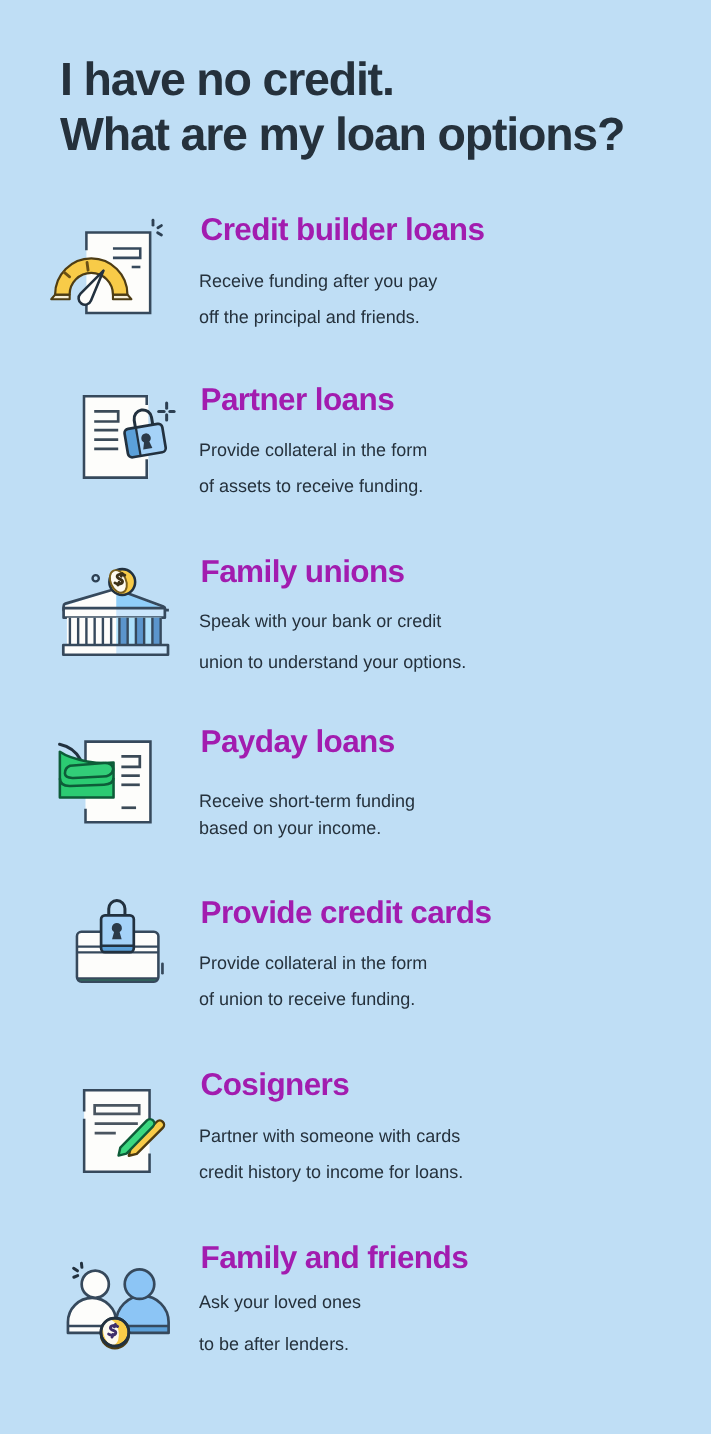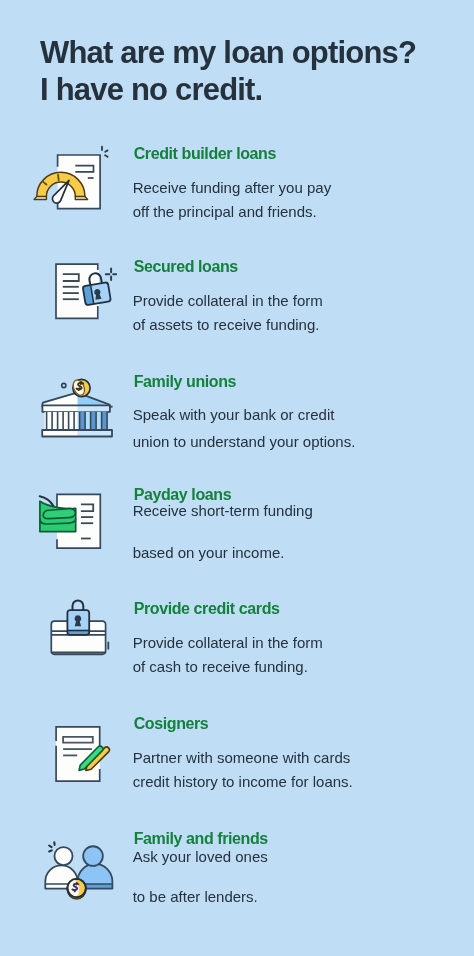--- a/index.html
+++ b/index.html
@@ -8,33 +8,33 @@
        -webkit-font-smoothing:antialiased;}
   .page{position:relative;width:474px;height:956px;overflow:hidden;background:#bfdef5;}
 
   .title{position:absolute;left:40px;top:33.7px;
          font-size:31px;font-weight:bold;color:#25313c;
          letter-spacing:-0.8px;line-height:37.4px;white-space:nowrap;}
 
   .item{position:absolute;left:0;width:474px;}
   .icon-wrap{position:absolute;left:30px;width:92px;height:92px;}
   .txt{position:absolute;left:133.7px;}
-  .h{font-size:16px;font-weight:bold;color:#15803d;letter-spacing:-0.4px;
+  .h{font-size:21px;font-weight:bold;color:#a21caf;letter-spacing:-0.4px;
      line-height:24px;white-space:nowrap;margin:0;}
-  .p{position:absolute;left:132.7px;font-size:15px;font-weight:normal;color:#25313c;
+  .p{position:absolute;left:132.7px;font-size:12px;font-weight:normal;color:#25313c;
      letter-spacing:0px;line-height:25.2px;white-space:nowrap;margin:0;}
 </style>
 </head>
 <body>
 
 <div class="page">
 
   <div class="title">
+    <div>I have no credit.</div>
     <div>What are my loan options?</div>
-    <div>I have no credit.</div>
   </div>
 
   <div class="item" style="top:142.0px">
     <div class="icon-wrap" style="top:-16px">
       <svg viewBox="0 0 92 92" width="92" height="92">
         <g fill="none" stroke="#2d4053" stroke-width="1.9" stroke-linecap="round">
           <path d="M72.0 20.8 v3.3"></path>
           <path d="M75.3 25.8 l2.3 -1.4"></path>
           <path d="M75.1 29.2 l2.5 1.5"></path>
         </g>
@@ -79,21 +79,21 @@
         <g transform="rotate(-9.5 66.75 54.65)">
           <path d="M61.8 46.2 v-6.1 a5.85 5.85 0 0 1 11.7 0 v6.1" fill="none" stroke="#22313f" stroke-width="2.0" stroke-linejoin="round"></path>
           <path d="M56.8 45.1 h19.9 a2.8 2.8 0 0 1 2.8 2.8 v13.6 a2.8 2.8 0 0 1 -2.8 2.8 h-19.9 a2.8 2.8 0 0 1 -2.8 -2.8 v-13.6 a2.8 2.8 0 0 1 2.8 -2.8 z" fill="#a5d2f8" stroke="none"></path>
           <path d="M56.8 45.1 h5.3 v19.2 h-5.3 a2.8 2.8 0 0 1 -2.8 -2.8 v-13.6 a2.8 2.8 0 0 1 2.8 -2.8 z" fill="#5ba0d9" stroke="none"></path>
           <path d="M56.8 45.1 h19.9 a2.8 2.8 0 0 1 2.8 2.8 v13.6 a2.8 2.8 0 0 1 -2.8 2.8 h-19.9 a2.8 2.8 0 0 1 -2.8 -2.8 v-13.6 a2.8 2.8 0 0 1 2.8 -2.8 z" fill="none" stroke="#22313f" stroke-width="1.8"></path>
           <path d="M62.1 45.1 v19.2" fill="none" stroke="#22313f" stroke-width="1.5"></path>
           <path d="M67.6 50.0 a3.2 3.2 0 0 1 1.8 5.8 l1.3 4.6 h-6.2 l1.3 -4.6 a3.2 3.2 0 0 1 1.8 -5.8 z" fill="#2b3a49"></path>
         </g>
       </svg>
     </div>
-    <div class="txt h">Secured loans</div>
+    <div class="txt h">Partner loans</div>
     <div class="p" style="top:32.6px">Provide collateral in the form</div>
     <div class="p" style="top:57.1px">of assets to receive funding.</div>
   </div>
 
   <div class="item" style="top:369.6px">
     <div class="icon-wrap" style="top:-16.3px">
       <svg viewBox="0 0 92 92" width="92" height="92">
         <defs>
           <clipPath id="bankRight">
               <rect x="47.5" y="28" width="45" height="60"></rect>
@@ -166,21 +166,21 @@
           <path d="M50.9 57.2 h12.3"></path>
           <path d="M51.0 72.5 h9.7"></path>
         </g>
         <path d="M9.7 30.2 q9.4 2.0 13.9 10.1" fill="none" stroke="#22313f" stroke-width="2.0" stroke-linecap="round"></path>
         <path d="M9.9 35.2 v30.4 h35.8 v-23.2 q-8.2 0.9 -17.7 -0.8 q-12.1 -2.2 -18.1 -6.4 z" fill="#2bcb72" stroke="#0d5c38" stroke-width="1.7" stroke-linejoin="round"></path>
         <path d="M13.3 49.8 q-0.1 -4.0 3.4 -5.3 l22.6 -1.8 q4.8 -0.4 5.9 2.9 q1.0 3.1 -2.4 5.1 q-1.5 0.9 -4.3 1.0 l-19.6 0.9 q-5.4 0.2 -5.6 -2.8 z" fill="#32cd78" stroke="#0d5c38" stroke-width="1.7" stroke-linejoin="round"></path>
         <path d="M9.9 52.9 q0.2 5.3 6.9 5.1 l22.5 -0.9 q6.3 -0.3 6.4 -4.5" fill="none" stroke="#0d5c38" stroke-width="1.7" stroke-linejoin="round"></path>
       </svg>
     </div>
     <div class="txt h">Payday loans</div>
-    <div class="p" style="top:15px">Receive short-term funding</div>
+    <div class="p" style="top:39px">Receive short-term funding</div>
     <div class="p" style="top:57.1px">based on your income.</div>
   </div>
 
   <div class="item" style="top:597.4px">
     <div class="icon-wrap" style="top:-18px">
       <svg viewBox="0 0 92 92" width="92" height="92">
         <path d="M24.3 42.2 h48.3 a3.0 3.0 0 0 1 3.0 3.0 v27.2 a3.0 3.0 0 0 1 -3.0 3.0 h-48.3 a3.0 3.0 0 0 1 -3.0 -3.0 v-27.2 a3.0 3.0 0 0 1 3.0 -3.0 z" fill="#fdfdfb" stroke="none"></path>
         <path d="M21.3 73.3 h54.3 v-0.7 a3.0 3.0 0 0 1 -3.0 2.8 h-48.3 a3.0 3.0 0 0 1 -3.0 -2.8 z" fill="#2aa85c" stroke="none"></path>
         <path d="M24.3 42.2 h48.3 a3.0 3.0 0 0 1 3.0 3.0 v27.2 a3.0 3.0 0 0 1 -3.0 3.0 h-48.3 a3.0 3.0 0 0 1 -3.0 -3.0 v-27.2 a3.0 3.0 0 0 1 3.0 -3.0 z" fill="none" stroke="#36495c" stroke-width="1.7"></path>
         <g fill="none" stroke="#36495c" stroke-width="1.6">
@@ -192,21 +192,21 @@
         <path d="M42.5 32.0 v-5.2 a5.4 5.4 0 0 1 10.8 0 v5.2" fill="none" stroke="#22313f" stroke-width="2.0" stroke-linejoin="round"></path>
         <path d="M40.0 31.2 h16.6 a2.6 2.6 0 0 1 2.6 2.6 v19.4 a2.6 2.6 0 0 1 -2.6 2.6 h-16.6 a2.6 2.6 0 0 1 -2.6 -2.6 v-19.4 a2.6 2.6 0 0 1 2.6 -2.6 z" fill="#a5d2f8" stroke="none"></path>
         <path d="M37.4 51.5 h21.8 v1.7 a2.6 2.6 0 0 1 -2.6 2.6 h-16.6 a2.6 2.6 0 0 1 -2.6 -2.6 z" fill="#5ba0d9" stroke="none"></path>
         <path d="M40.0 31.2 h16.6 a2.6 2.6 0 0 1 2.6 2.6 v19.4 a2.6 2.6 0 0 1 -2.6 2.6 h-16.6 a2.6 2.6 0 0 1 -2.6 -2.6 v-19.4 a2.6 2.6 0 0 1 2.6 -2.6 z" fill="none" stroke="#22313f" stroke-width="1.8"></path>
         <path d="M37.4 51.5 h21.8" fill="none" stroke="#22313f" stroke-width="1.6"></path>
         <path d="M47.9 36.3 a3.3 3.3 0 0 1 1.85 6.05 l1.35 4.8 h-6.4 l1.35 -4.8 a3.3 3.3 0 0 1 1.85 -6.05 z" fill="#2b3a49"></path>
       </svg>
     </div>
     <div class="txt h">Provide credit cards</div>
     <div class="p" style="top:32.6px">Provide collateral in the form</div>
-    <div class="p" style="top:57.1px">of cash to receive funding.</div>
+    <div class="p" style="top:57.1px">of union to receive funding.</div>
   </div>
 
   <div class="item" style="top:712.2px">
     <div class="icon-wrap" style="top:-17px">
       <svg viewBox="0 0 92 92" width="92" height="92">
         <path d="M26.1 31.8 h43.6 v54.4 h-43.6 z" fill="#fdfdfb" stroke="none"></path>
         <path d="M26.1 46.0 v-14.2 h43.6 v22.5 M69.7 74.0 v12.2 h-43.6 v-35.4" fill="none" stroke="#36495c" stroke-width="1.7" stroke-linejoin="miter" stroke-linecap="butt"></path>
         <g fill="none" stroke="#4a5560" stroke-width="1.8" stroke-linecap="butt" stroke-linejoin="miter">
           <path d="M33.1 41.9 h29.7 v5.7 h-29.7 z"></path>
           <path d="M33.1 54.1 h28.8"></path>
@@ -247,17 +247,17 @@
 
         <circle cx="46.6" cy="80.6" r="9.3" fill="#e8b32e" stroke="#4e3d14" stroke-width="1.5"></circle>
         <circle cx="46.6" cy="79.1" r="9.3" fill="#f8cb48" stroke="#22313f" stroke-width="1.8"></circle>
         <ellipse cx="44.0" cy="79.1" rx="5.1" ry="8.6" transform="rotate(-12 44.0 79.1)" fill="#fdfaf0" stroke="none"></ellipse>
         <circle cx="46.6" cy="79.1" r="9.3" fill="none" stroke="#22313f" stroke-width="1.8"></circle>
         <path d="M48.4 75.3 c-2.0 -1.3 -4.8 -0.5 -4.8 1.0 c0 1.8 3.6 1.5 3.6 3.2 c0 1.5 -2.8 2.2 -4.8 0.9" fill="none" stroke="#40306b" stroke-width="1.9" stroke-linecap="round"></path>
         <path d="M46.9 73.9 l-0.6 1.7 M44.7 82.4 l0.6 -1.7" fill="none" stroke="#40306b" stroke-width="1.9" stroke-linecap="round"></path>
       </svg>
     </div>
     <div class="txt h">Family and friends</div>
-    <div class="p" style="top:17px">Ask your loved ones</div>
+    <div class="p" style="top:29px">Ask your loved ones</div>
     <div class="p" style="top:57.1px">to be after lenders.</div>
   </div>
 
 </div>
 
 </body></html>

